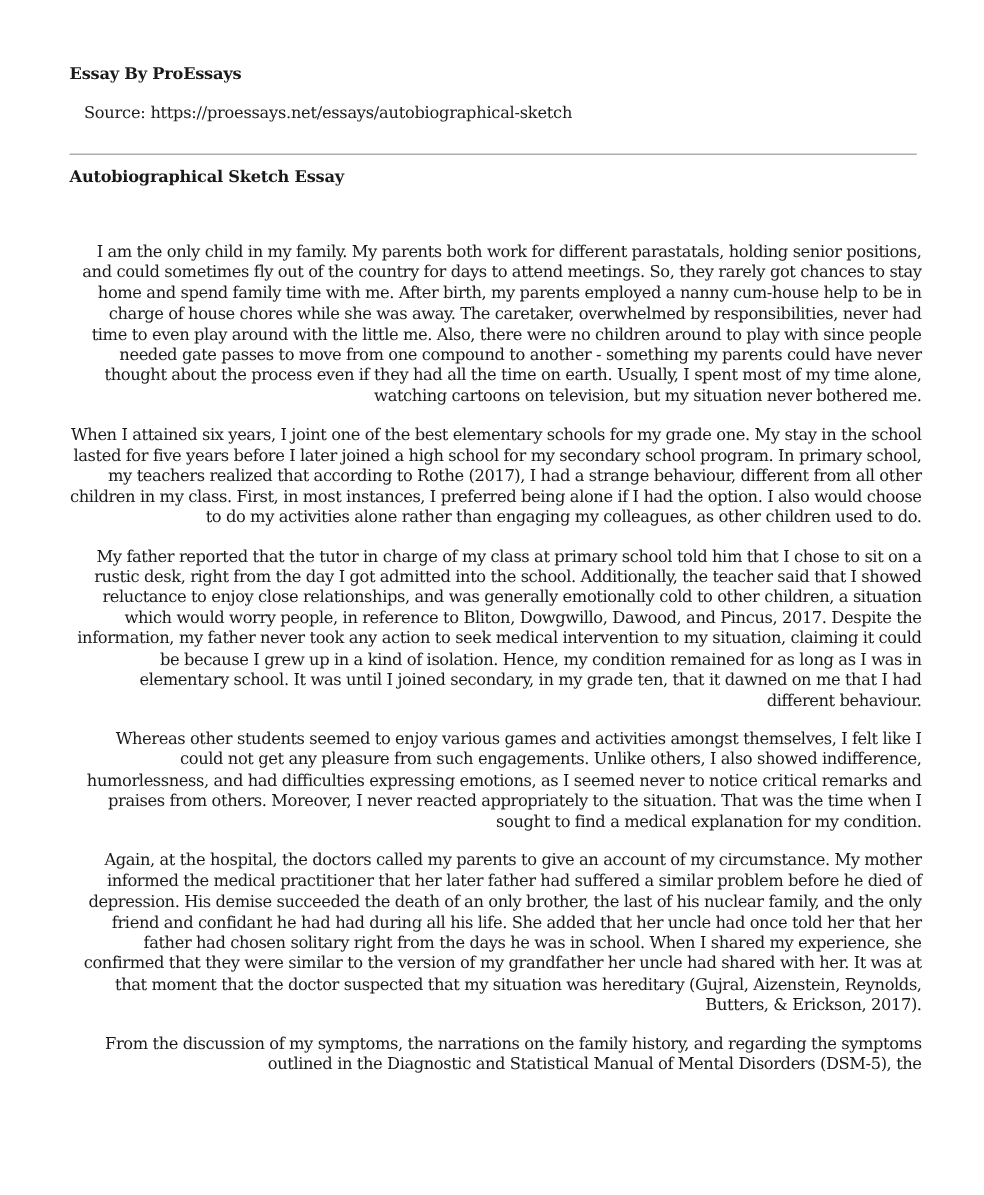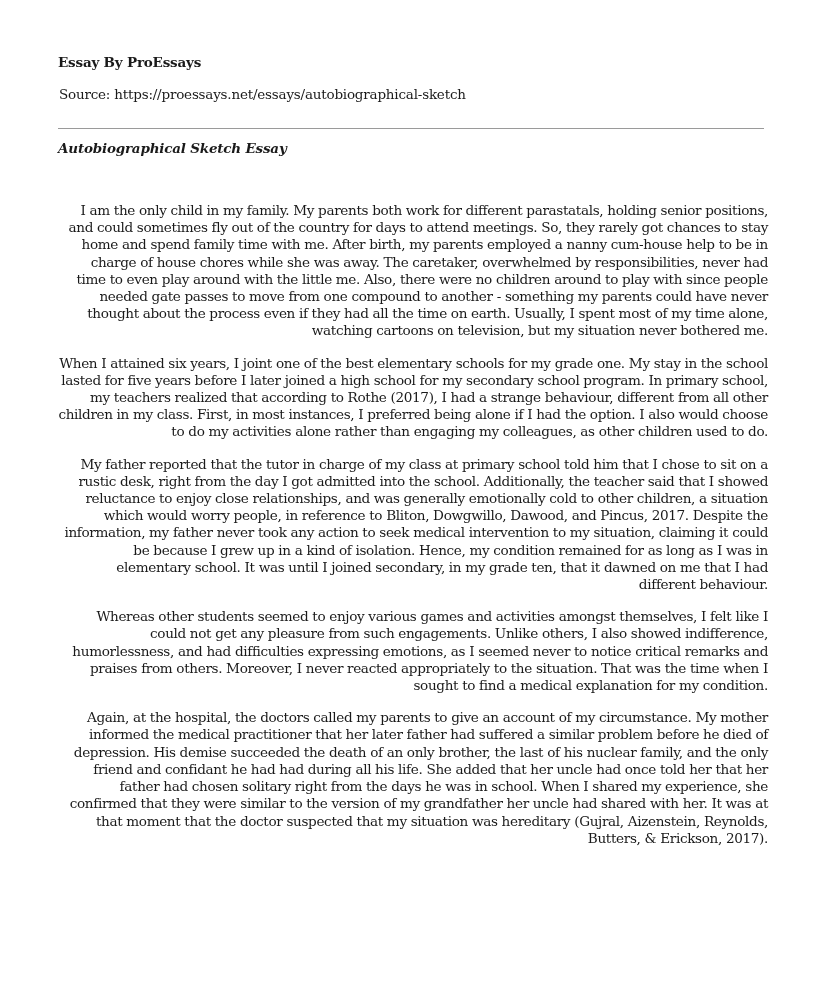--- a/index.html
+++ b/index.html
@@ -25,40 +25,39 @@
       position: absolute;
       top: 54px;
       left: 0;
       font-size: 13.5px;
       font-weight: bold;
       letter-spacing: -0.2px;
     }
     .source {
       position: absolute;
       top: 86px;
-      left: 1px;
+      left: 12px;
       font-size: 13.5px;
       letter-spacing: -0.2px;
     }
     .rule {
       position: absolute;
       top: 128px;
       left: 0;
       width: 706px;
       height: 0;
       border-top: 1.5px solid #9a9a9a;
     }
     .essay-title {
       position: absolute;
       top: 140px;
       left: 0;
       font-size: 13.5px;
       font-weight: bold;
       letter-spacing: -0.2px;
-      font-style: italic;
     }
     .body {
       position: absolute;
       top: 202px;
       left: 0;
       width: 710px;
       text-align: right;
     }
     .para {
       margin: 0 0 15px 0;
@@ -76,14 +75,15 @@
   <div class="source">Source: https://proessays.net/essays/autobiographical-sketch</div>
   <div class="rule"></div>
   <div class="essay-title">Autobiographical Sketch Essay</div>
 
   <div class="body">
     <p class="para">I am the only child in my family. My parents both work for different parastatals, holding senior positions, and could sometimes fly out of the country for days to attend meetings. So, they rarely got chances to stay home and spend family time with me. After birth, my parents employed a nanny cum-house help to be in charge of house chores while she was away. The caretaker, overwhelmed by responsibilities, never had time to even play around with the little me. Also, there were no children around to play with since people needed gate passes to move from one compound to another - something my parents could have never thought about the process even if they had all the time on earth. Usually, I spent most of my time alone, watching cartoons on television, but my situation never bothered me.</p>
     <p class="para">When I attained six years, I joint one of the best elementary schools for my grade one. My stay in the school lasted for five years before I later joined a high school for my secondary school program. In primary school, my teachers realized that according to Rothe (2017), I had a strange behaviour, different from all other children in my class. First, in most instances, I preferred being alone if I had the option. I also would choose to do my activities alone rather than engaging my colleagues, as other children used to do.</p>
     <p class="para">My father reported that the tutor in charge of my class at primary school told him that I chose to sit on a rustic desk, right from the day I got admitted into the school. Additionally, the teacher said that I showed reluctance to enjoy close relationships, and was generally emotionally cold to other children, a situation which would worry people, in reference to Bliton, Dowgwillo, Dawood, and Pincus, 2017. Despite the information, my father never took any action to seek medical intervention to my situation, claiming it could be because I grew up in a kind of isolation. Hence, my condition remained for as long as I was in elementary school. It was until I joined secondary, in my grade ten, that it dawned on me that I had different behaviour.</p>
     <p class="para">Whereas other students seemed to enjoy various games and activities amongst themselves, I felt like I could not get any pleasure from such engagements. Unlike others, I also showed indifference, humorlessness, and had difficulties expressing emotions, as I seemed never to notice critical remarks and praises from others. Moreover, I never reacted appropriately to the situation. That was the time when I sought to find a medical explanation for my condition.</p>
     <p class="para">Again, at the hospital, the doctors called my parents to give an account of my circumstance. My mother informed the medical practitioner that her later father had suffered a similar problem before he died of depression. His demise succeeded the death of an only brother, the last of his nuclear family, and the only friend and confidant he had had during all his life. She added that her uncle had once told her that her father had chosen solitary right from the days he was in school. When I shared my experience, she confirmed that they were similar to the version of my grandfather her uncle had shared with her. It was at that moment that the doctor suspected that my situation was hereditary (Gujral, Aizenstein, Reynolds, Butters, &amp; Erickson, 2017).</p>
+    <p class="para">From the discussion of my symptoms, the narrations on the family history, and regarding the symptoms outlined in the Diagnostic and Statistical Manual of Mental Disorders (DSM-5), the</p>
   </div>
 </div>
 
 </body></html>

